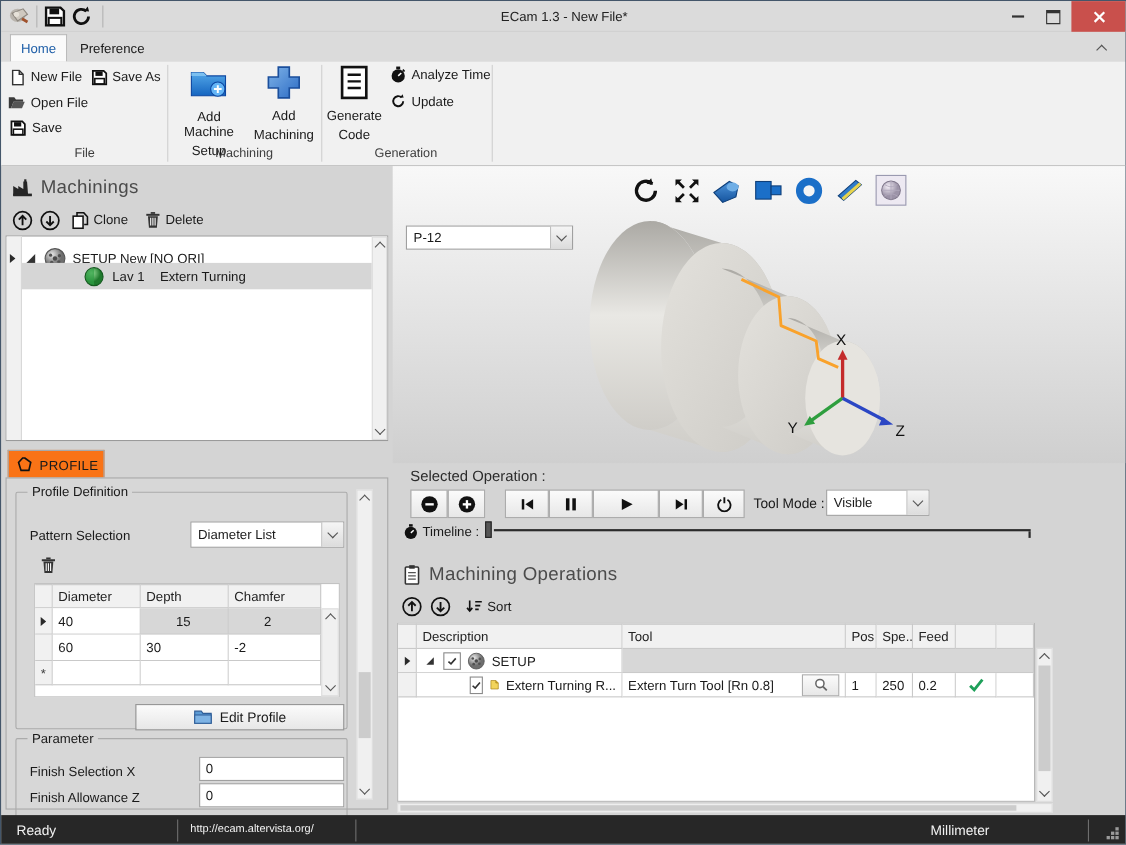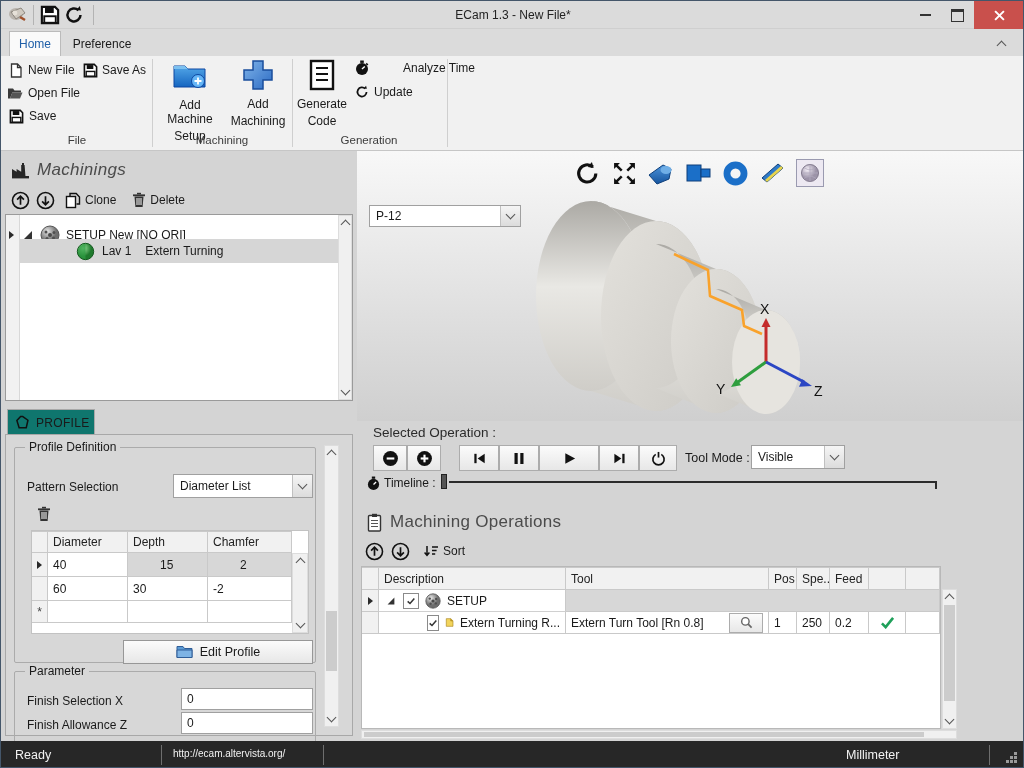--- a/index.html
+++ b/index.html
@@ -156,41 +156,41 @@
     <div class="abs vsep" style="left:291px;top:3px;height:88px;"></div>
 
     <div class="abs" style="left:296px;top:2px;width:50px;height:74px;text-align:center;">
       <svg width="28" height="32" viewBox="0 0 28 32" style="margin-top:1px;">
         <rect x="3" y="2" width="22" height="28" fill="#fff" stroke="#111" stroke-width="2.4"></rect>
         <path d="M8 9h12M8 15h12M8 21h12" stroke="#111" stroke-width="2.2"></path>
       </svg>
       <div class="t12" style="margin-top:2px;">Generate</div>
       <div class="t12" style="margin-top:3px;">Code</div>
     </div>
-    <div class="abs flex" style="left:354px;top:4px;height:16px;gap:29px;">
+    <div class="abs flex" style="left:354px;top:4px;height:16px;">
       <svg width="14" height="16" viewBox="0 0 14 16">
           <rect x="5.2" y="0.5" width="3.6" height="2.4" fill="#111"></rect>
           <circle cx="7" cy="9" r="6" fill="#111"></circle>
           <path d="M7 9L9.8 6.4" stroke="#fff" stroke-width="1.4"></path>
           <path d="M11.2 3.4l1.6 1.6" stroke="#111" stroke-width="1.6"></path>
         </svg>
       <span class="t12" style="margin-left:5px;">Analyze Time</span>
     </div>
     <div class="abs flex" style="left:354px;top:28px;height:16px;">
       <svg width="14" height="14" viewBox="0 0 16 16">
           <path d="M13.2 8a5.2 5.2 0 1 1-1.6-3.8" fill="none" stroke="#111" stroke-width="2"></path>
           <path d="M12.6 0.8l1 3.6-3.6-.4z" fill="#111"></path>
         </svg>
       <span class="t12" style="margin-left:5px;">Update</span>
     </div>
     <div class="abs t11" style="left:292px;top:78px;width:152px;text-align:center;">Generation</div>
     <div class="abs vsep" style="left:446px;top:3px;height:88px;"></div>
   </div>
 
-  <div class="abs flex" style="left:10px;top:157px;height:24px;font-style:italic;">
+  <div class="abs flex" style="left:10px;top:157px;height:24px;">
     <svg width="19" height="17" viewBox="0 0 19 17">
         <path d="M1 16V7l4.6 2.8V7l4.6 2.8V3h3.4l1 13z" fill="#262626"></path>
         <rect x="1" y="14" width="17" height="2.4" fill="#262626"></rect>
         <rect x="11" y="1" width="2" height="3" fill="#262626"></rect>
       </svg>
     <span class="hdr" style="margin-left:7px;">Machinings</span>
   </div>
 
   <div class="abs flex" style="left:10px;top:189px;height:20px;">
     <span style="display:inline-flex;">
@@ -261,21 +261,21 @@
     <div class="abs sbtrack" style="left:332px;top:0;width:14px;height:185px;">
       <div class="sbtn">
           <span class="chv chvu"></span>
         </div>
       <div class="abs sbtn" style="left:0;bottom:0;width:100%;">
           <span class="chv"></span>
         </div>
     </div>
   </div>
 
-  <div class="abs flex" style="left:6px;top:408px;width:88px;height:26px;background:#0f766e;border:1px solid #A8A8A8;border-bottom:none;">
+  <div class="abs flex" style="left:6px;top:408px;width:88px;height:26px;background:#f97316;border:1px solid #A8A8A8;border-bottom:none;">
     <svg width="15" height="15" viewBox="0 0 16 16" style="margin-left:7px;">
         <path d="M8 1.5L13.8 5.6 12 13.5H4.4L2 5.8 6 1.5z" fill="none" stroke="#111" stroke-width="1.6"></path>
       </svg>
     <span class="t12" style="margin-left:6px;letter-spacing:.3px;">PROFILE</span>
   </div>
   <div class="abs" style="left:4px;top:433px;width:348px;height:302px;background:#D7D7D7;border:1px solid #A8A8A8;">
 
     <div class="abs groupbox" style="left:8px;top:12px;width:302px;height:216px;">
       <span class="gblabel">Profile Definition</span>
       <div class="abs t12" style="left:12px;top:32px;">Pattern Selection</div>

